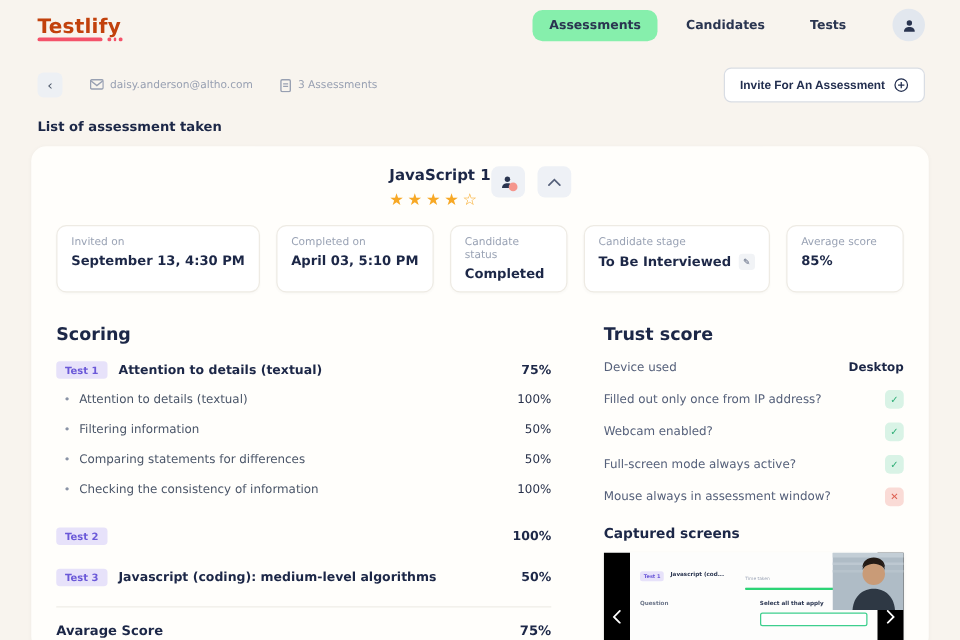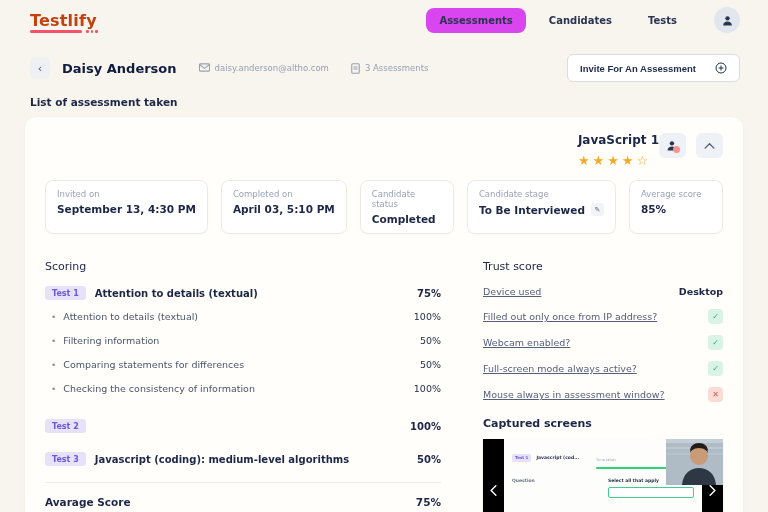--- a/index.html
+++ b/index.html
@@ -9,67 +9,67 @@
     background:#F8F4EE; color:#1C2747;
   }
   
   .topbar { height:40px; display:flex; align-items:center; justify-content:space-between; padding:0 28px 0 30px; }
   .logo { position:relative; font-size:16px; font-weight:bold; color:#c2410c; letter-spacing:.2px; }
   .logo .underline { position:absolute; left:0; bottom:-3px; width:52px; height:2.5px; background:#F4526A; border-radius:2px; }
   .logo .dots { position:absolute; left:56px; bottom:-3px; display:flex; gap:2px; }
   .logo .dots i { width:2.5px; height:2.5px; background:#F4526A; border-radius:50%; }
   .nav { display:flex; align-items:center; gap:10px; }
   .nav-item { font-size:10px; font-weight:bold; color:#2A3550; padding:7px 13px; border-radius:8px; cursor:pointer; }
-  .nav-item.active { background:#d946ef; }
+  .nav-item.active { background:#86efac; }
   .avatar { width:26px; height:26px; border-radius:50%; background:#E2E7EE; display:flex; align-items:center; justify-content:center; margin-left:14px; }
   
   .header-row { display:flex; align-items:center; margin:14px 28px 0 30px; }
   .back-btn { width:20px; height:20px; border-radius:5px; background:#EDF0F4; display:flex; align-items:center; justify-content:center; font-size:11px; color:#4A5568; cursor:pointer; }
   .cand-name { font-size:13px; font-weight:bold; color:#101B3E; margin-left:12px; }
   .meta { display:flex; align-items:flex-start; gap:5px; margin-left:22px; font-size:8.5px; color:#98A0B2; }
   .spacer { flex:1; }
-  .invite-btn { display:flex; align-items:center; gap:19px; background:#FFFFFF; border:1px solid #D9DDE4; border-radius:6px; padding:7px 12px; font-size:9.5px; font-weight:bold; color:#222E4F; cursor:pointer; }
+  .invite-btn { display:flex; align-items:center; gap:7px; background:#FFFFFF; border:1px solid #D9DDE4; border-radius:6px; padding:7px 12px; font-size:9.5px; font-weight:bold; color:#222E4F; cursor:pointer; }
   .subtitle { margin:14px 0 0 30px; font-size:10.5px; font-weight:600; color:#1C2747; }
   
   .card { margin:9px 25px 0; height:404px; background:#FFFEFB; border-radius:12px; box-shadow:0 1px 4px rgba(40,40,40,.04); padding:16px 20px; overflow:hidden; }
-  .card-head { display:flex; align-items:flex-start; justify-content:flex-end; }
+  .card-head { display:flex; align-items:flex-start; justify-content:center; }
   .card-title { font-size:12px; font-weight:bold; color:#1C2747; }
   .stars { margin-top:6px; font-size:13px; letter-spacing:3px; color:#F7A825; }
   .head-btns { display:flex; gap:10px; }
   .icon-btn { width:27px; height:25px; border-radius:6px; background:#EEF1F6; display:flex; align-items:center; justify-content:center; cursor:pointer; position:relative; }
   .person-badge { position:absolute; right:6px; bottom:5px; width:7px; height:7px; border-radius:50%; background:#F5968D; }
   
   .info-row { display:flex; gap:13px; margin-top:12px; }
   .info-box { flex:1; background:#FFFFFF; border:1px solid #EEEBE4; border-radius:8px; padding:8px 11px; box-shadow:0 1px 2px rgba(60,60,60,.03); }
   .info-label { font-size:8.5px; color:#9AA3B5; }
   .info-value { font-size:10.5px; font-weight:bold; color:#1C2747; margin-top:4px; display:flex; align-items:center; gap:6px; white-space:nowrap; }
   .edit-pencil { width:13px; height:13px; border-radius:3px; background:#F1F3F6; display:inline-flex; align-items:center; justify-content:center; font-size:7px; color:#55607A; cursor:pointer; }
   
   .columns { display:flex; gap:42px; margin-top:26px; }
   .col-left { flex:1; min-width:0; }
   .col-right { width:240px; flex:none; }
-  .sec-heading { font-size:11px; font-weight:400; color:#1C2747; }
+  .sec-heading { font-size:14px; font-weight:700; color:#1C2747; }
   
   .test-row { display:flex; align-items:center; justify-content:space-between; margin-top:13px; }
   .test-left { display:flex; align-items:center; gap:9px; }
   .test-badge { background:#E7E2FA; color:#6B59D8; font-size:8px; font-weight:bold; padding:2.5px 7px; border-radius:3px; white-space:nowrap; }
   .test-name { font-size:10px; font-weight:bold; color:#1C2747; }
   .test-score { font-size:10px; font-weight:bold; color:#1C2747; }
   .subskills { margin-top:4px; }
   .sub-row { display:flex; align-items:center; justify-content:space-between; padding:6.5px 0 6.5px 6px; }
   .sub-name { font-size:9.5px; color:#4A5568; }
   .sub-name::before { content:"•"; color:#8A93A6; margin-right:7px; font-size:9px; }
   .sub-score { font-size:9.5px; color:#27304A; }
   .divider { height:1px; background:#EFEDE8; margin-top:16px; }
   .avg-row { display:flex; align-items:center; justify-content:space-between; padding:13px 0; }
   .avg-label { font-size:10.5px; font-weight:bold; color:#1C2747; }
   .avg-score { font-size:10.5px; font-weight:bold; color:#1C2747; }
   
   .trust-row { display:flex; align-items:center; justify-content:space-between; margin-top:11px; min-height:14px; }
-  .trust-label { font-size:9.5px; color:#55607A;text-decoration:underline; }
+  .trust-label { font-size:9.5px; color:#55607A; }
   .trust-value { font-size:9.5px; font-weight:bold; color:#1C2747; text-align:right; }
   .badge-check,.badge-cross { width:15px; height:15px; border-radius:4px; display:flex; align-items:center; justify-content:center; font-size:8px; font-weight:bold; }
   .badge-check { background:#D9F3E6; color:#2FAE76; }
   .badge-cross { background:#FADBD6; color:#DD5F51; }
   .captured-heading { margin-top:15px; font-size:11px; font-weight:600; color:#1C2747; }
   
   .carousel { position:relative; margin-top:9px; height:102px; background:#FFFFFF; overflow:hidden; box-shadow:0 1px 3px rgba(0,0,0,.06); }
   .strip { position:absolute; top:0; bottom:0; width:21px; background:#000; display:flex; align-items:center; justify-content:center; color:#fff; font-size:11px; cursor:pointer; z-index:2; }
   .strip.left { left:0; } .strip.right { right:0; }
   .shot { position:absolute; left:21px; right:21px; top:0; bottom:0; background:#FDFDFC; padding:7px 8px; }
@@ -114,21 +114,20 @@
       <svg width="13" height="13" viewBox="0 0 24 24">
         <circle cx="12" cy="8" r="4" fill="#2A3550"></circle>
           <path d="M4 21c0-5 4-7 8-7s8 2 8 7z" fill="#2A3550"></path>
       </svg>
     </div>
   </div>
 </div>
 
 <div class="header-row">
   <div class="back-btn">‹</div>
-  <div class="cand-name">Daisy Anderson</div>
   <div class="meta">
     <svg width="11" height="9" viewBox="0 0 24 18">
       <rect x="1" y="1" width="22" height="16" rx="2" fill="none" stroke="#98A0B2" stroke-width="2.4"></rect>
       <path d="M2 3l10 8L22 3" fill="none" stroke="#98A0B2" stroke-width="2.4"></path>
     </svg>
     <span>daisy.anderson@altho.com</span>
   </div>
   <div class="meta">
     <svg width="9" height="11" viewBox="0 0 18 22">
       <rect x="1.5" y="1.5" width="15" height="19" rx="2" fill="none" stroke="#98A0B2" stroke-width="2.2"></rect>

